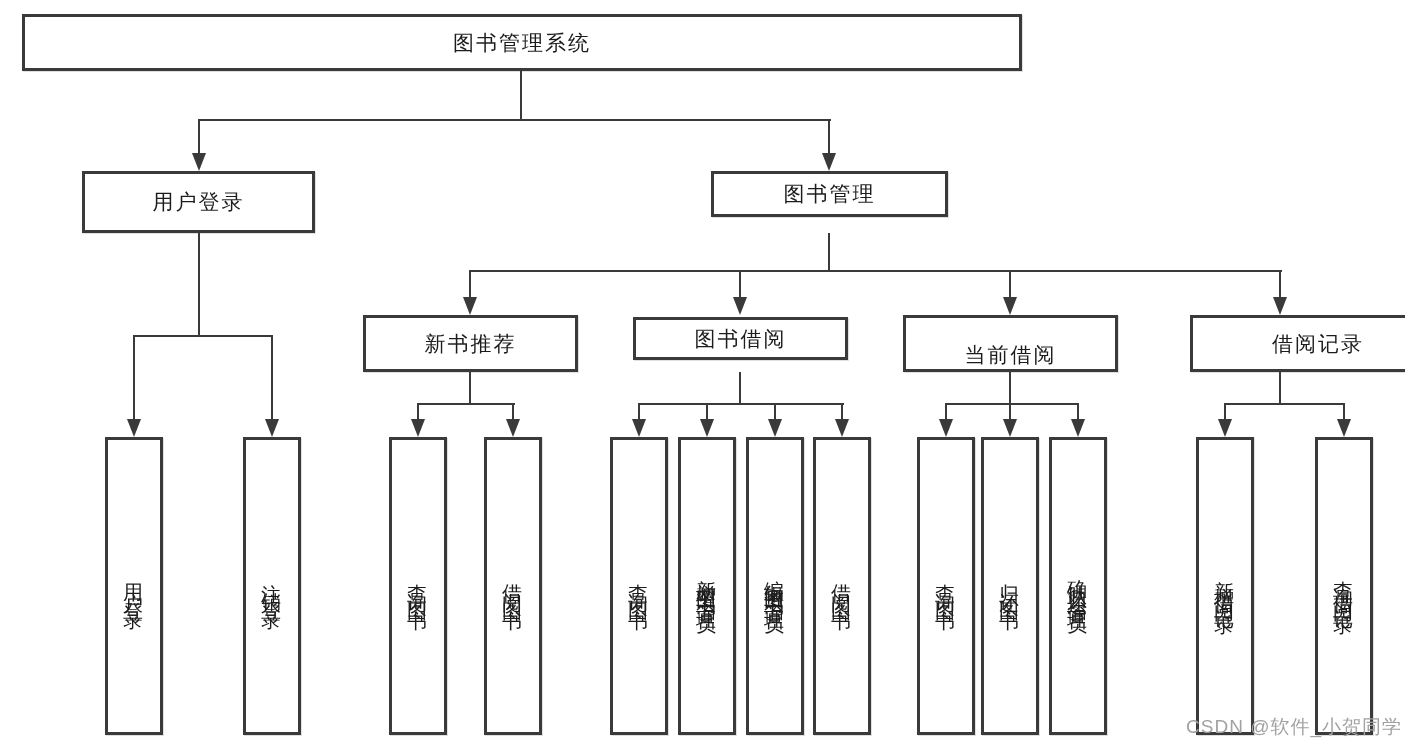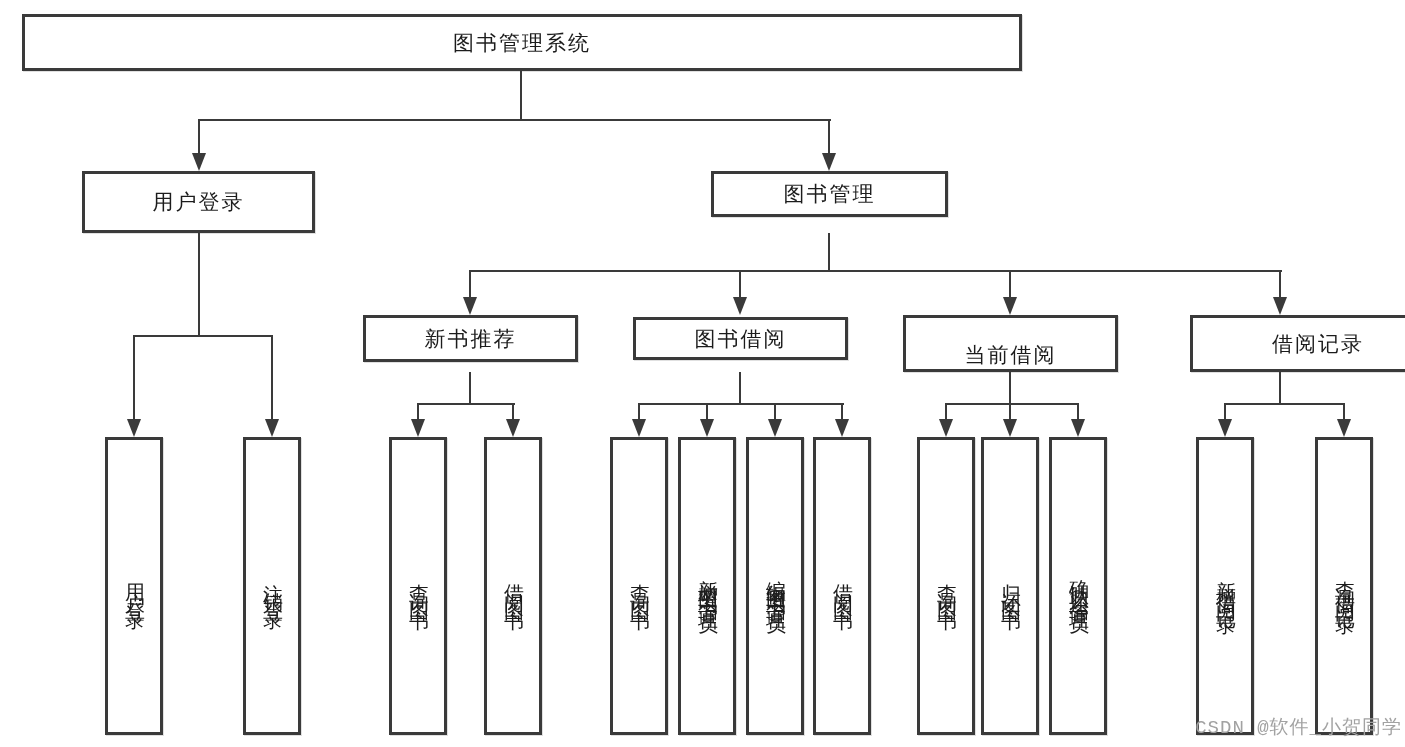--- a/index.html
+++ b/index.html
@@ -1,18 +1,18 @@
 <!DOCTYPE html>
 <html><head>
 <meta charset="utf-8">
 <style>
   html,body{margin:0;padding:0;background:#ffffff;}
   #stage{
     position:relative;width:1405px;height:747px;background:#ffffff;
-    font-family:Liberation Mono, monospace;overflow:hidden;
+    font-family:Liberation Sans, sans-serif;overflow:hidden;
   }
   .box{
     position:absolute;box-sizing:border-box;background:#ffffff;
     border:3px solid #3a3a3a;display:flex;align-items:center;justify-content:center;
     font-size:21px;letter-spacing:2px;color:#1c1c1c;
     box-shadow:1px 1px 0 rgba(0,0,0,0.12);
   }
   .vbox{
     position:absolute;box-sizing:border-box;background:#ffffff;
     border:3px solid #3a3a3a;width:58px;height:298px;top:437px;
@@ -67,21 +67,21 @@
   <div class="hline" style="left:469px;top:270px;width:813px;"></div>
   <div class="vline" style="left:469px;top:270px;height:29px;"></div>
   <div class="arrow" style="left:463px;top:297px;"></div>
   <div class="vline" style="left:739px;top:270px;height:29px;"></div>
   <div class="arrow" style="left:733px;top:297px;"></div>
   <div class="vline" style="left:1009px;top:270px;height:29px;"></div>
   <div class="arrow" style="left:1003px;top:297px;"></div>
   <div class="vline" style="left:1279px;top:270px;height:29px;"></div>
   <div class="arrow" style="left:1273px;top:297px;"></div>
 
-  <div class="box" style="left:363px;top:315px;width:215px;height:47px;">
+  <div class="box" style="left:363px;top:315px;width:215px;height:57px;">
     <span>新书推荐</span>
   </div>
   <div class="box" style="left:633px;top:317px;width:215px;height:43px;">
     <span>图书借阅</span>
   </div>
   <div class="box" style="left:903px;top:315px;width:215px;height:57px;align-items:flex-end;">
     <span>当前借阅</span>
   </div>
   <div class="box" style="left:1173px;top:315px;width:256px;height:57px;margin-left:17px;">
     <span>借阅记录</span>

